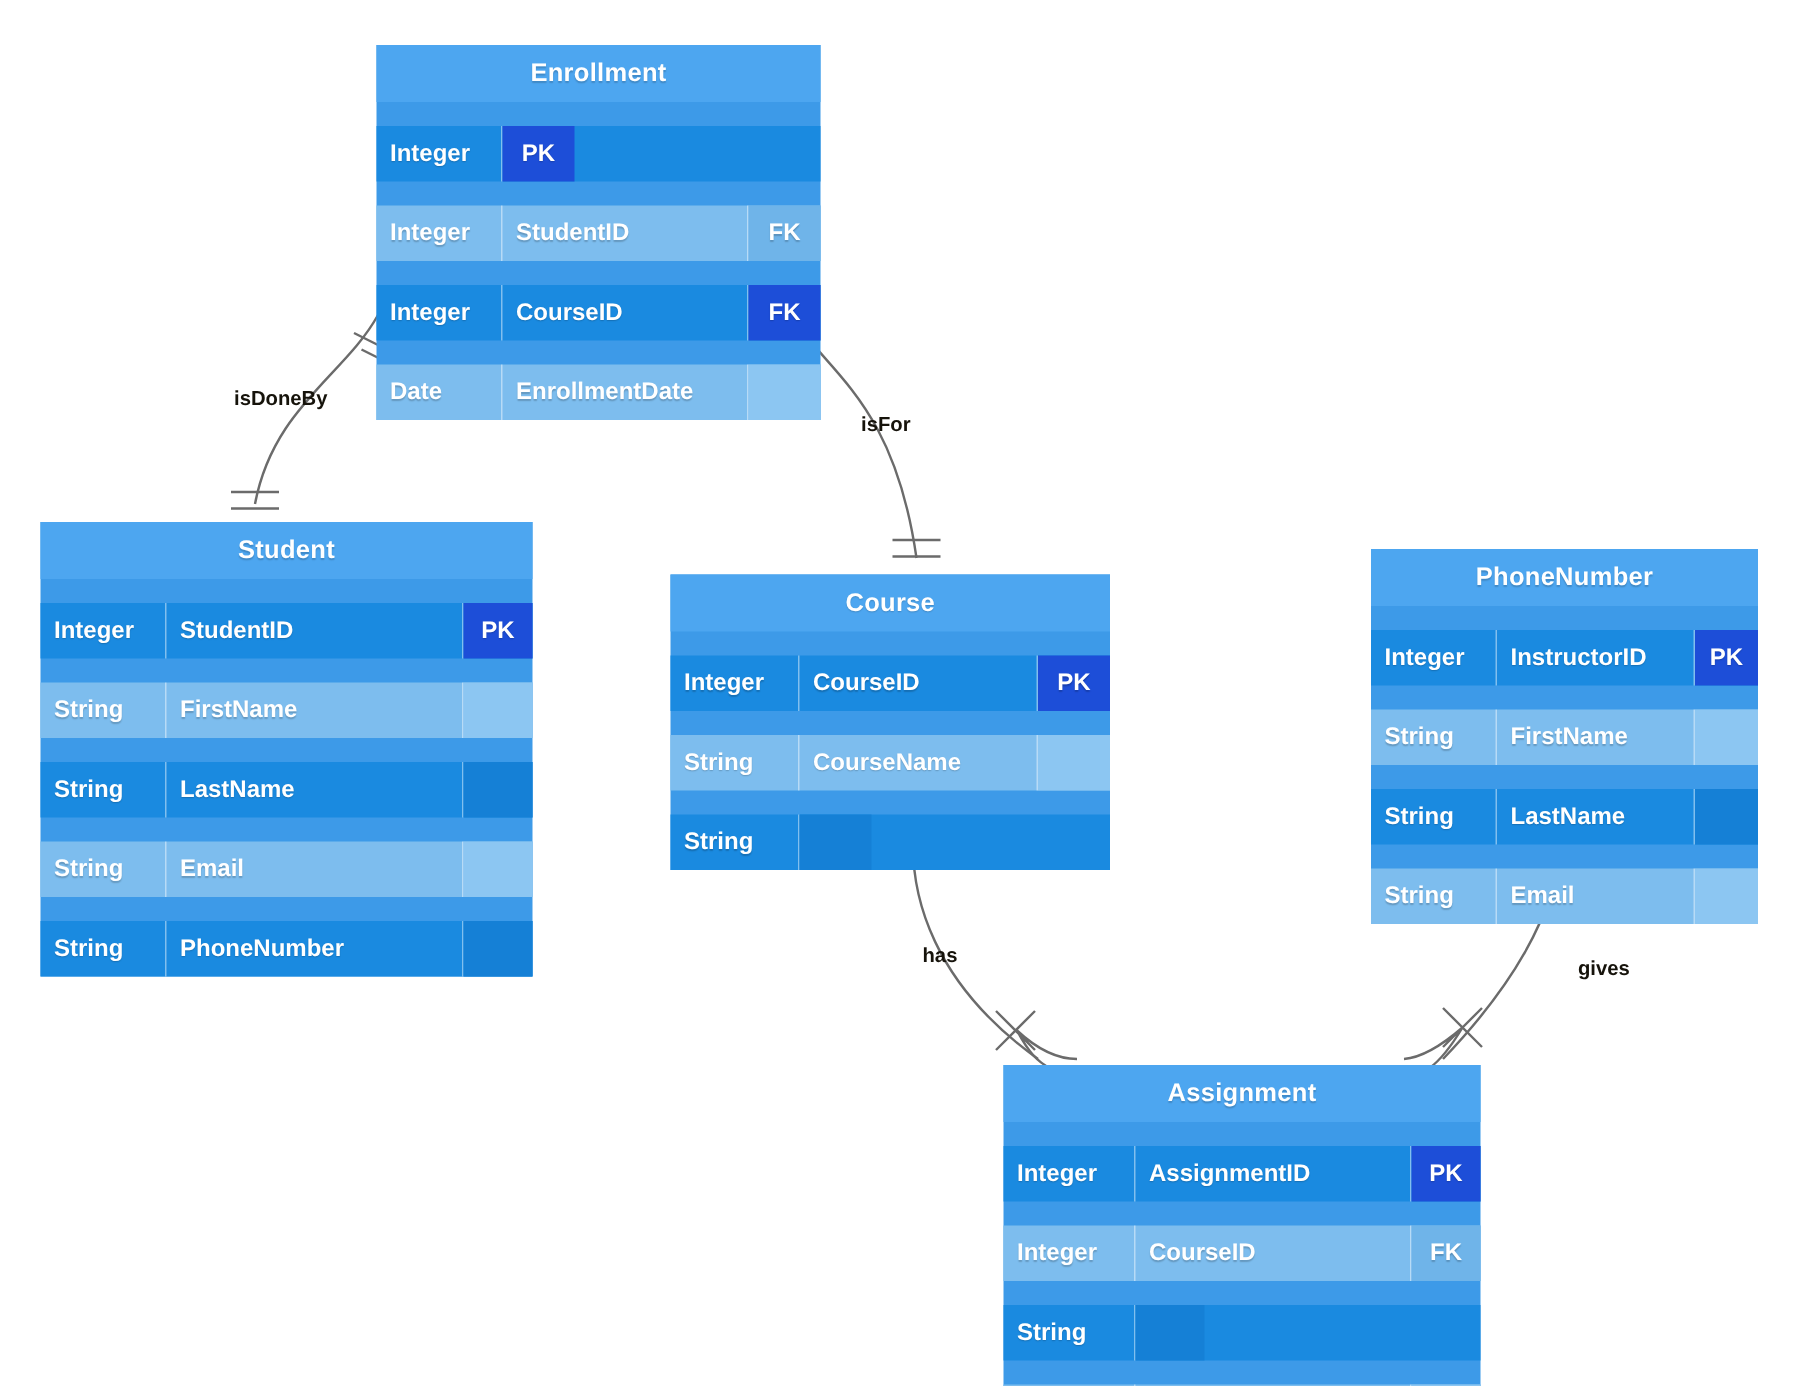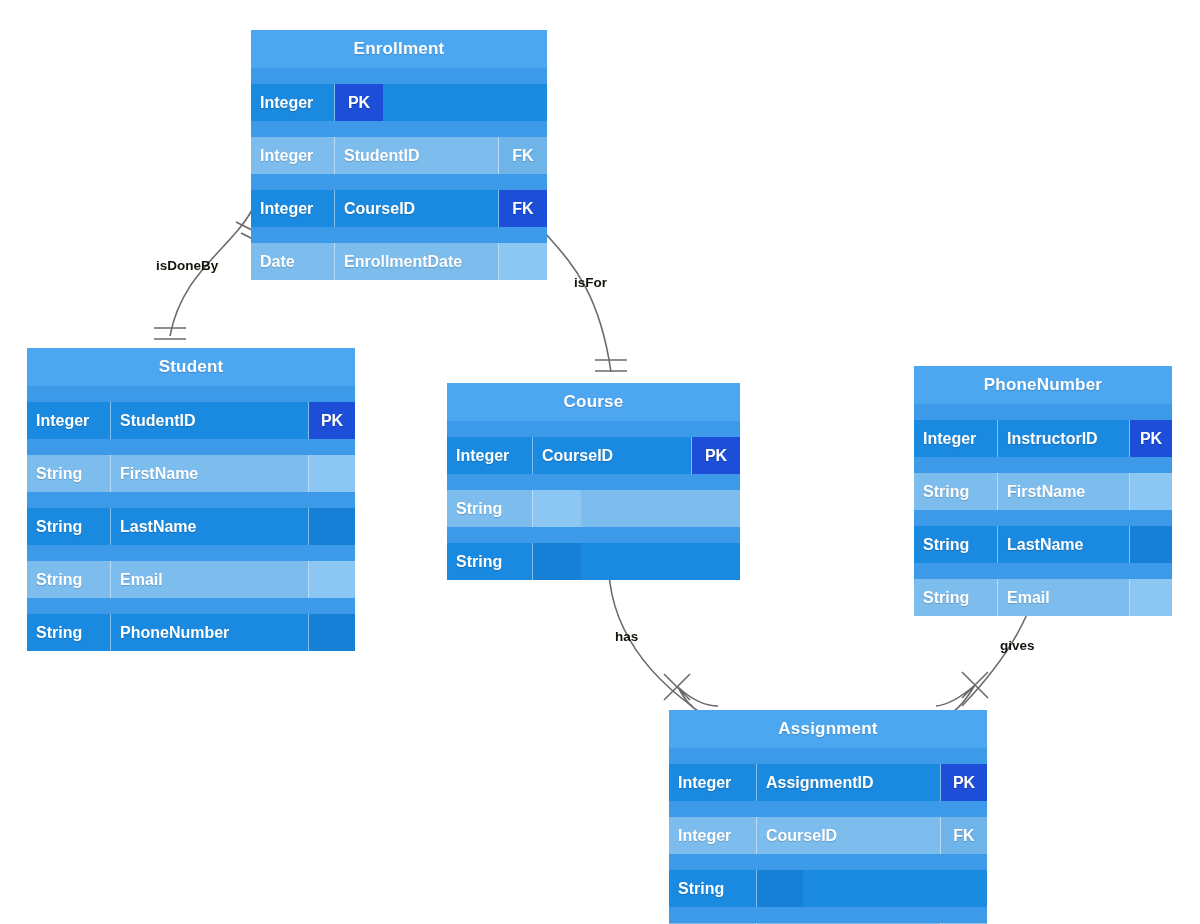--- a/index.html
+++ b/index.html
@@ -199,20 +199,21 @@
 
   <div class="entity" id="entity-course" style="left:447px; top:383px; width:293px;">
     <div class="entity-title">Course</div>
     <div class="attr-row odd">
       <div class="cell type" style="width:86px">Integer</div>
       <div class="cell name">CourseID</div>
       <div class="cell key filled" style="width:48px">PK</div>
     </div>
     <div class="attr-row even">
       <div class="cell type" style="width:86px">String</div>
+      <div class="cell name">CourseName</div>
       <div class="cell key empty" style="width:48px"></div>
     </div>
     <div class="attr-row odd">
       <div class="cell type" style="width:86px">String</div>
       <div class="cell key empty" style="width:48px"></div>
     </div>
   </div>
 
   <div class="entity" id="entity-instructor" style="left:914px; top:366px; width:258px;">
     <div class="entity-title">PhoneNumber</div>
@@ -260,15 +261,15 @@
       <div class="cell key empty" style="width:46px"></div>
     </div>
   </div>
 
   <div class="edge-label" style="left:156px; top:258px;">isDoneBy</div>
 
   <div class="edge-label" style="left:574px; top:275px;">isFor</div>
 
   <div class="edge-label" style="left:615px; top:629px;">has</div>
 
-  <div class="edge-label" style="left:1000px; top:638px;">gives</div>
+  <div class="edge-label" style="left:1052px; top:638px;">gives</div>
 
 </div>
 
 </body></html>

